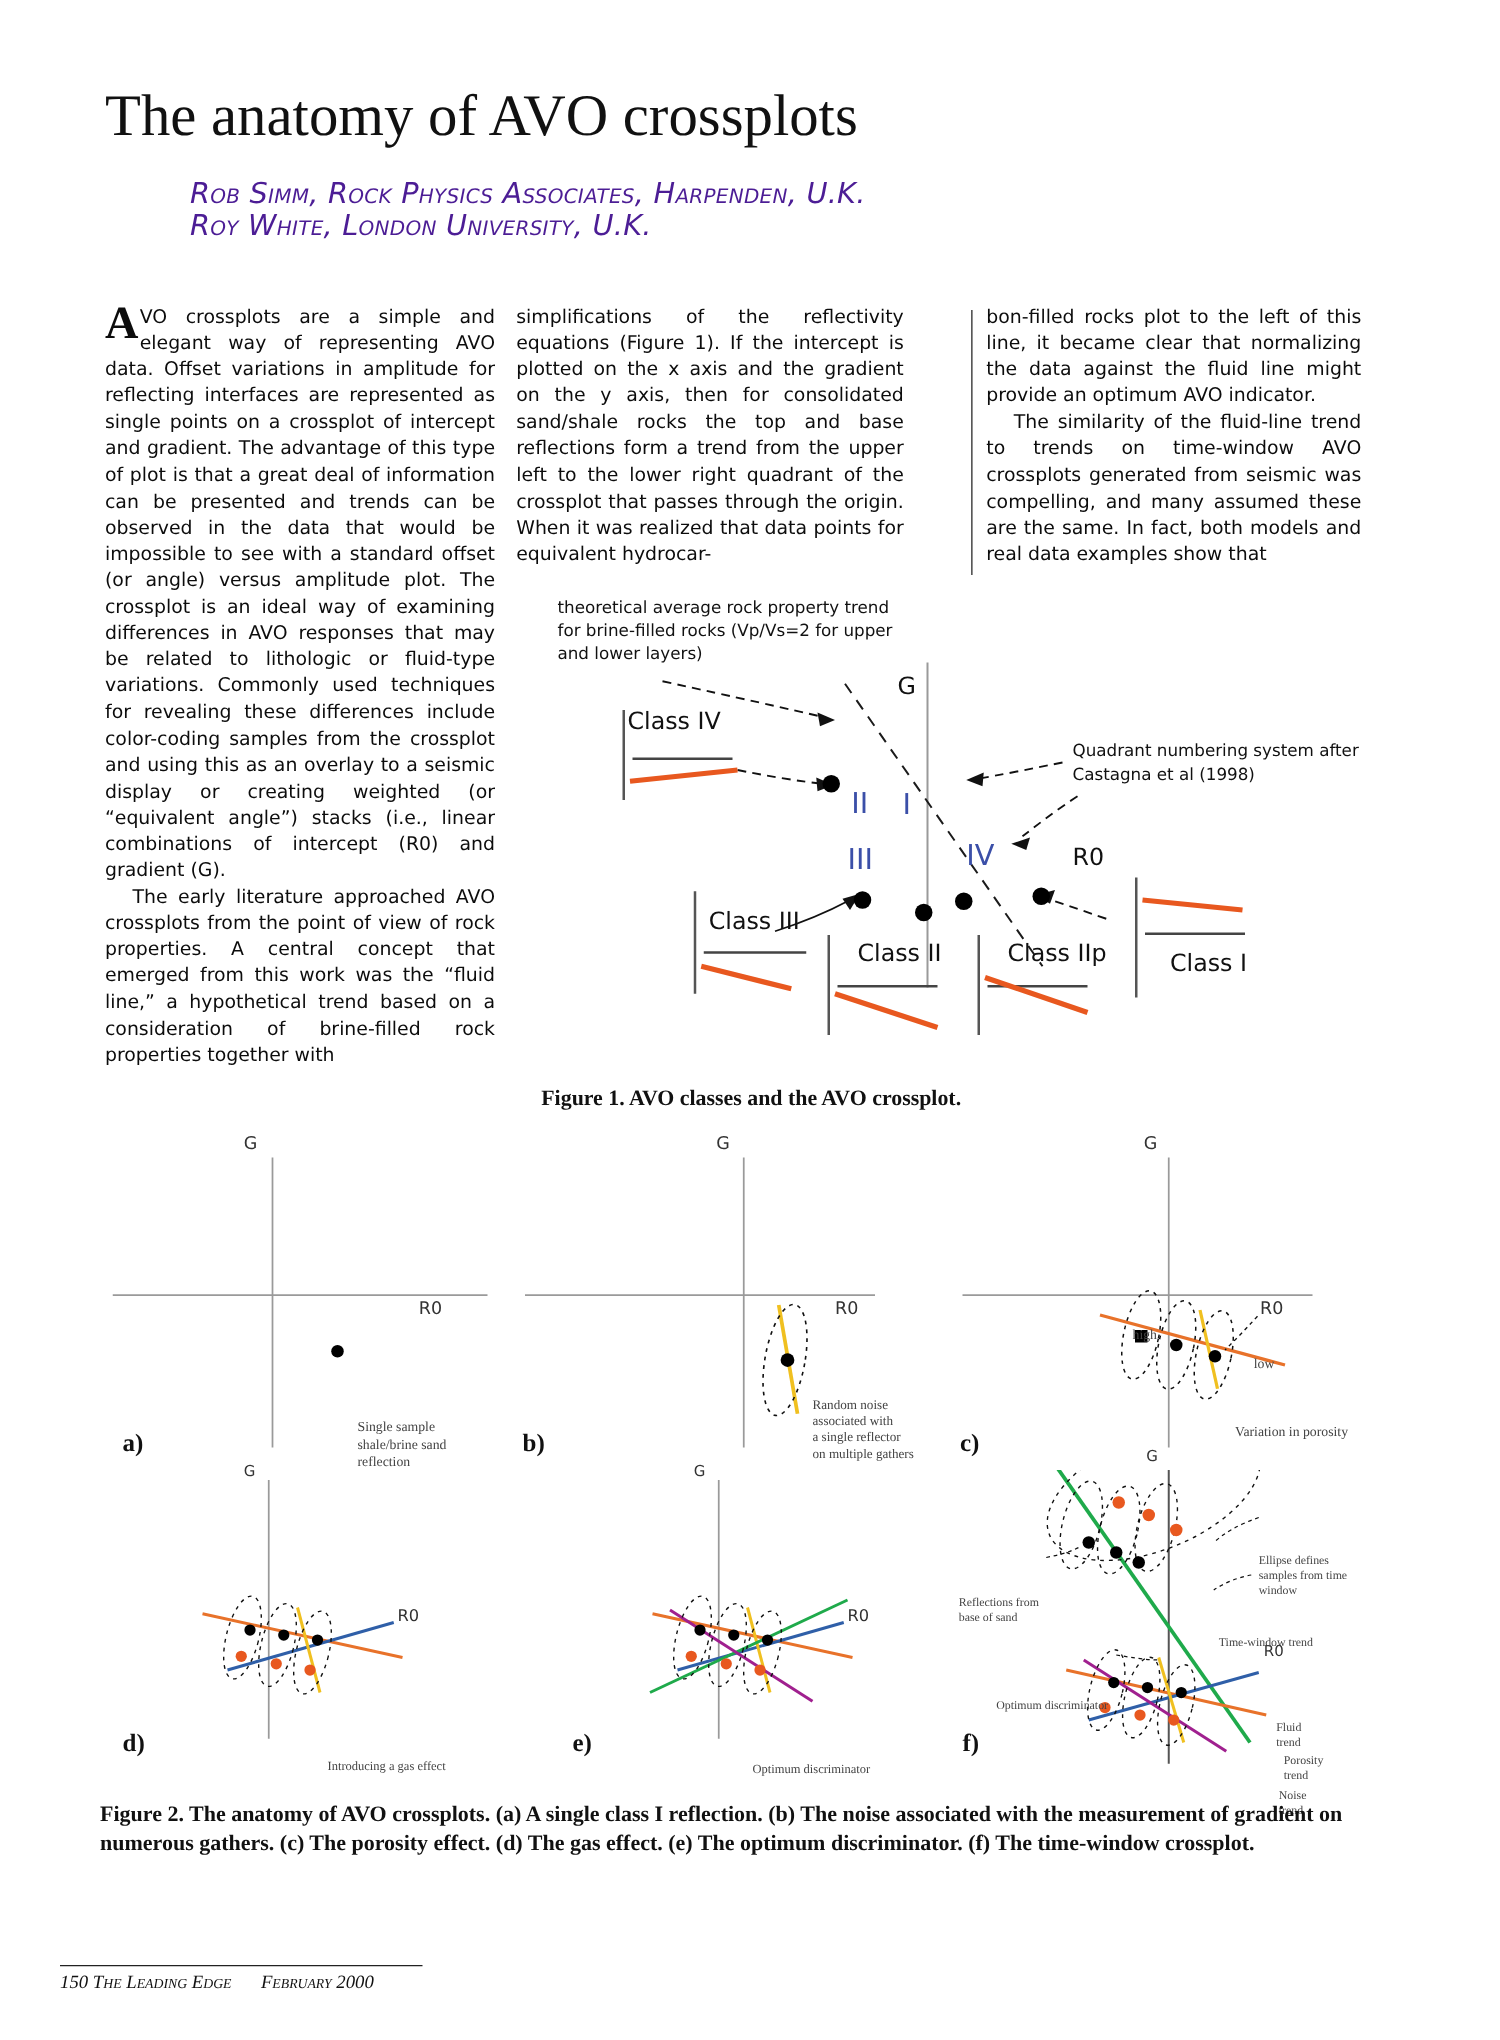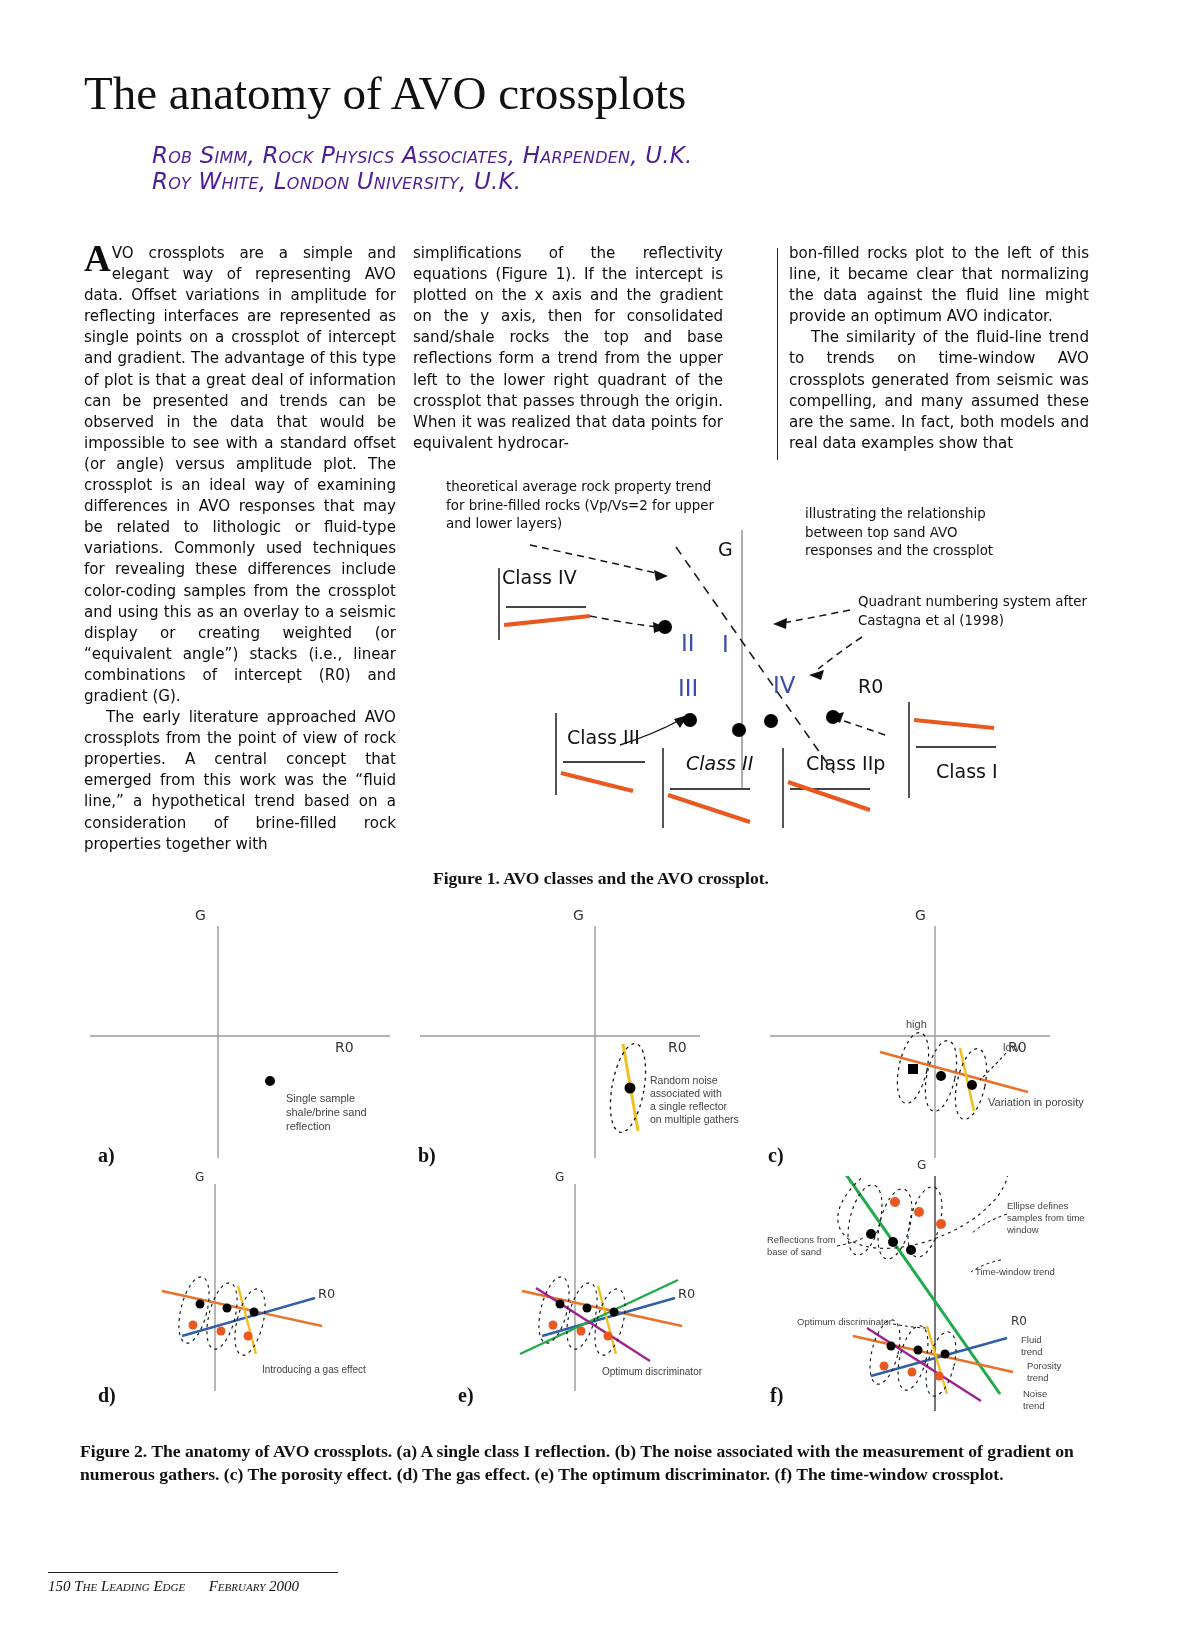--- a/index.html
+++ b/index.html
@@ -108,22 +108,22 @@
 
   
   #fig2 { position:absolute; left:0px; top:896px; width:1200px; height:520px; }
   .panel { position:absolute; }
   .plabel {
     position:absolute; font-family:"Liberation Serif", serif;
     font-weight:700; font-size:20px; color:#111;
   }
   .f2ax { position:absolute; font-family:"DejaVu Sans", sans-serif; color:#333; }
   .f2txt {
-    position:absolute; font-family:Liberation Sans, sans-serif;
-    color:#444; line-height:1.25;
+    position:absolute; font-family:Liberation Serif, serif;
+    color:#444; line-height:1.25;margin-top:44px;
   }
 
   
   #fig2cap {
     position:absolute; left:80px; top:1440px; width:1045px;
     font-family:"Liberation Serif", serif;
     font-size:17.6px; line-height:22.5px; font-weight:700; color:#111;
   }
 
   
@@ -162,21 +162,20 @@
 
   <div id="col3rule"></div>
   <div class="col" id="col3">
     <p><span>bon-filled rocks plot to the left of this line, it became clear that normalizing the data against the fluid line might provide an optimum AVO indicator.</span></p>
     <p><span>The similarity of the fluid-line trend to trends on time-window AVO crossplots generated from seismic was compelling, and many assumed these are the same. In fact, both models and real data examples show that</span></p>
   </div>
 
   <div id="fig1">
 
     <div class="note" id="f1note-left">theoretical average rock property trend for brine-filled rocks (Vp/Vs=2 for upper and lower layers)</div>
-    <div class="note" id="f1note-right">illustrating  the relationship between top sand AVO responses and the crossplot</div>
     <div class="note" id="f1note-quad">Quadrant numbering system after Castagna et al (1998)</div>
 
     <svg width="700" height="420" style="position:absolute;left:0;top:0;">
 
       <line x1="312" y1="60" x2="312" y2="320" stroke="#9a9a9a" stroke-width="1.6"></line>
 
       <line x1="150" y1="278" x2="470" y2="278" stroke="#9a9a9a" stroke-width="0"></line>
 
       <line x1="246" y1="77" x2="404" y2="303" stroke="#1b1b1b" stroke-width="1.6" stroke-dasharray="9,7"></line>
 
@@ -226,21 +225,21 @@
       <div class="vbar"></div>
       <div class="cname" style="left:12px;top:13px;">Class III</div>
       <div class="zeroline" style="left:8px;top:48px;width:82px;"></div>
       <svg width="125" height="82">
         <line x1="6" y1="60" x2="78" y2="78" stroke="#e8581f" stroke-width="4.2"></line>
       </svg>
     </div>
 
     <div class="classBox" style="left:232px;top:278px;width:128px;height:80px;">
       <div class="vbar"></div>
-      <div class="cname" style="left:24px;top:4px;font-style:italic;">Class II</div>
+      <div class="cname" style="left:24px;top:4px;">Class II</div>
       <div class="zeroline" style="left:8px;top:40px;width:80px;"></div>
       <svg width="128" height="80">
         <line x1="6" y1="47" x2="88" y2="74" stroke="#e8581f" stroke-width="4.2"></line>
       </svg>
     </div>
 
     <div class="classBox" style="left:352px;top:278px;width:128px;height:80px;">
       <div class="vbar"></div>
       <div class="cname" style="left:24px;top:4px;">Class IIp</div>
       <div class="zeroline" style="left:8px;top:40px;width:80px;"></div>

